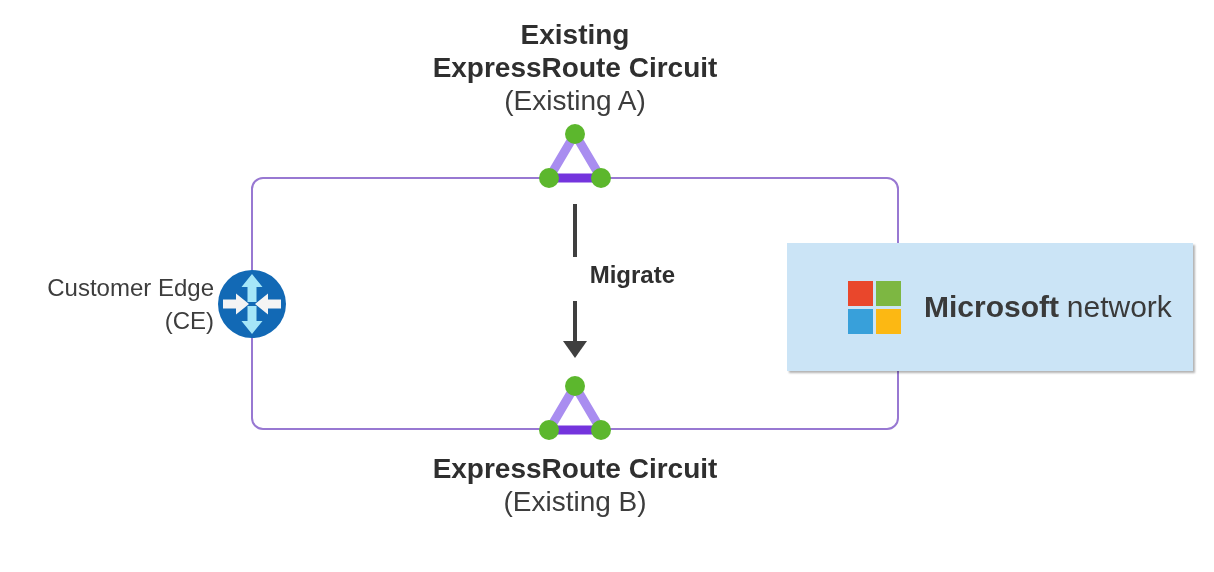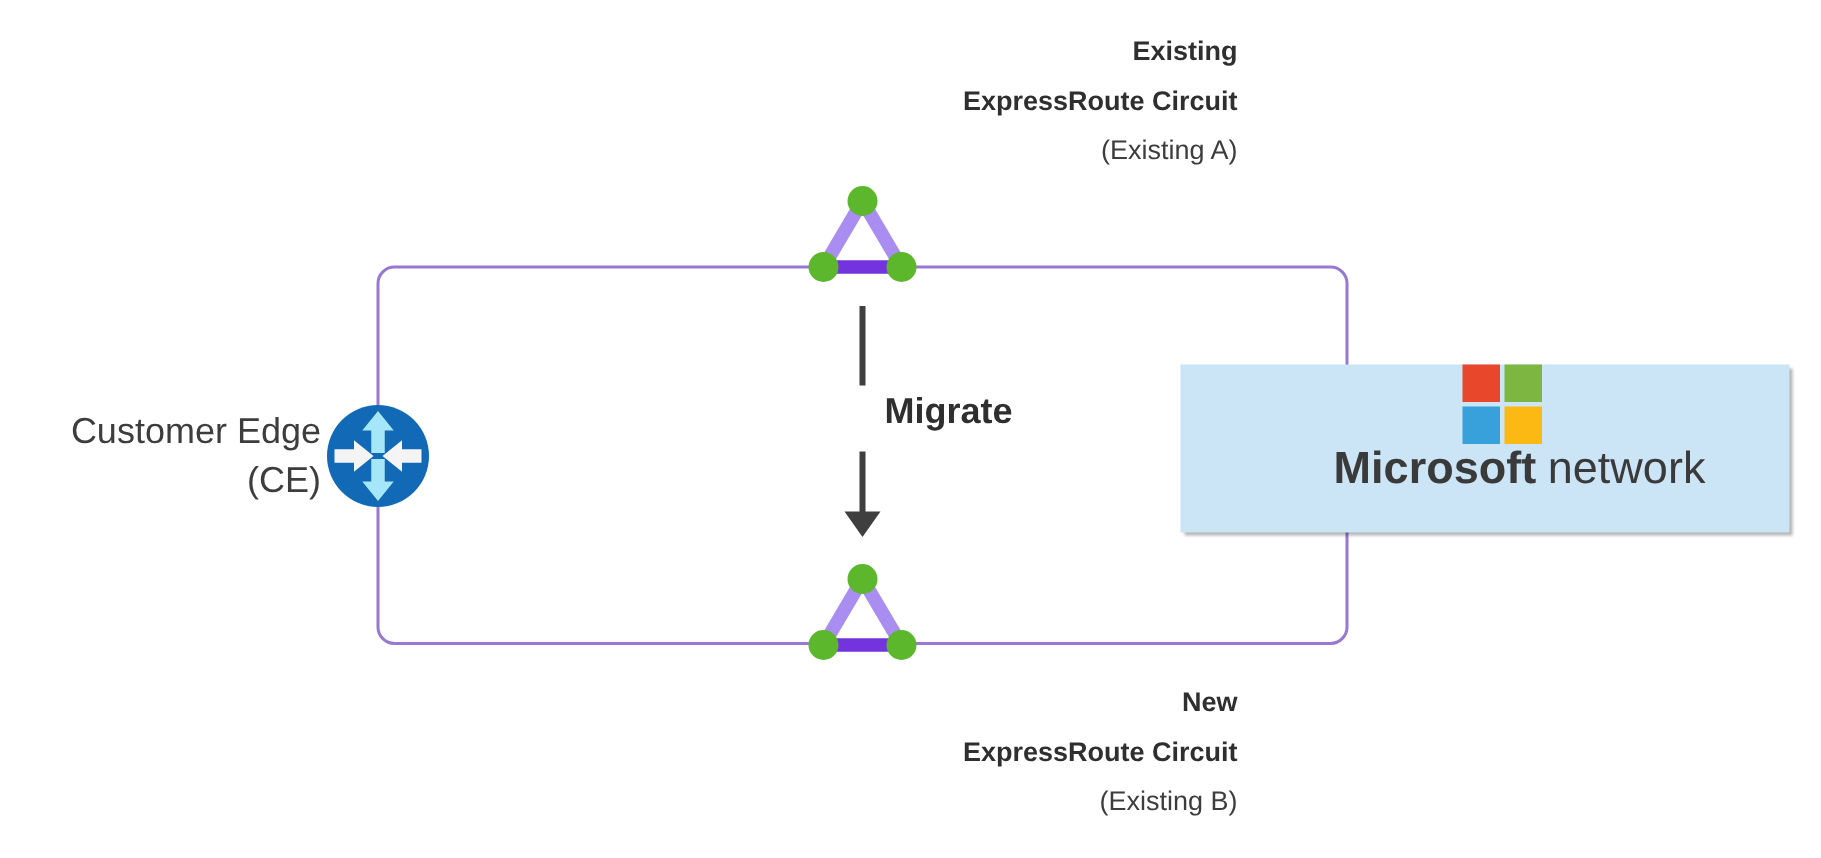--- a/index.html
+++ b/index.html
@@ -10,21 +10,21 @@
   }
   .abs { position:absolute; }
 
   
   .boundary {
     left:251px; top:177px; width:648px; height:253px;
     border:2.5px solid #9878d2; border-radius:12px; background:transparent;
   }
 
   
-  .txt-block { width:500px; text-align:right; font-size:18px; line-height:33px; }
+  .txt-block { width:500px; text-align:center; font-size:28px; line-height:33px; }
   .txt-block .b { font-weight:bold; color:#2f2f2f; }
   .txt-block .r { font-weight:normal; color:#3d3d3d; }
   .top-label { left:325px; top:18px; }
   .bottom-label { left:325px; top:452px; }
 
   
   .ce-label {
     left:0px; top:271px; width:214px; text-align:right;
     font-size:24px; line-height:33px; color:#3d3d3d;
   }
@@ -37,23 +37,23 @@
     border-left:12px solid transparent; border-right:12px solid transparent;
     border-top:17px solid #3f3f3f;
   }
   .mig-label {
     left:475px; top:261px; width:200px; text-align:right;
     font-size:24px; font-weight:bold; color:#2f2f2f;
   }
 
   
   .ms-box {
-    left:787px; top:243px; width:406px; height:112px;
+    left:787px; top:243px; width:406px; height:128px;
     background:#cbe4f6; box-shadow:2px 2px 2px rgba(0,0,0,0.30);
-    display:flex; align-items:center; padding-left:23px;flex-direction:column;
+    display:flex; align-items:center; padding-left:61px;
   }
   .ms-logo { width:53px; height:53px; display:grid;
     grid-template-columns:25px 25px; grid-template-rows:25px 25px; gap:3px; }
   .sq-red   { background:#e9472c; }
   .sq-green { background:#7db742; }
   .sq-blue  { background:#38a0da; }
   .sq-yellow{ background:#fcb813; }
   .ms-text { margin-left:23px; font-size:30px; color:#3a3a3a; white-space:nowrap; }
   .ms-text .brand { font-weight:bold; }
   .ms-text .suffix { font-weight:normal; margin-left:0.26em; }
@@ -117,18 +117,17 @@
 
   <svg class="abs icon-svg" style="left:535px; top:372px;" width="80" height="72" viewBox="0 0 80 72">
     <path d="M40 14 L14 58 M40 14 L66 58" stroke="#a98df0" stroke-width="9" stroke-linecap="round" fill="none"></path>
     <path d="M14 58 L66 58" stroke="#7434dd" stroke-width="9" stroke-linecap="round" fill="none"></path>
     <circle cx="40" cy="14" r="10" fill="#5cb72d"></circle>
     <circle cx="14" cy="58" r="10" fill="#5cb72d"></circle>
     <circle cx="66" cy="58" r="10" fill="#5cb72d"></circle>
   </svg>
 
   <div class="abs txt-block bottom-label">
-    <div class="b">New</div>
     <div class="b">ExpressRoute Circuit</div>
     <div class="r">(Existing B)</div>
   </div>
 
 </div>
 
 </body></html>

